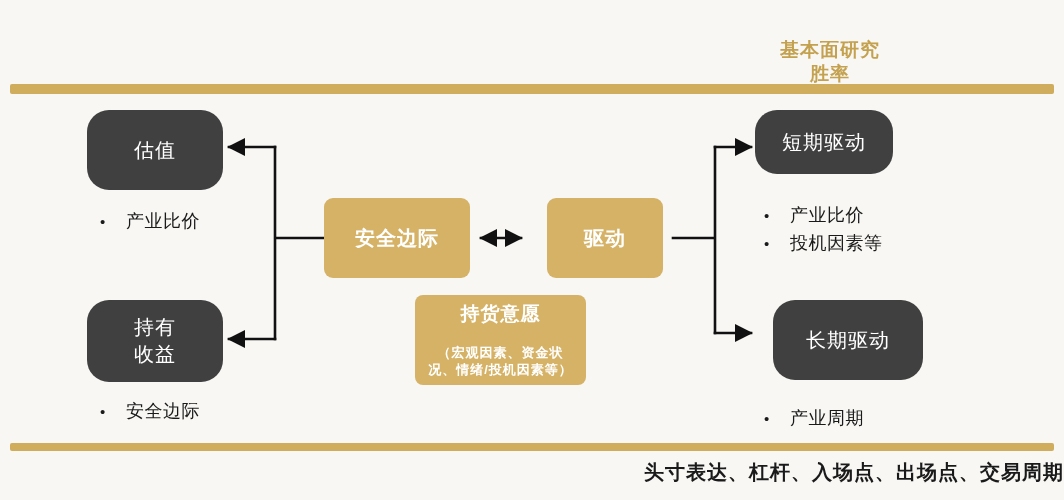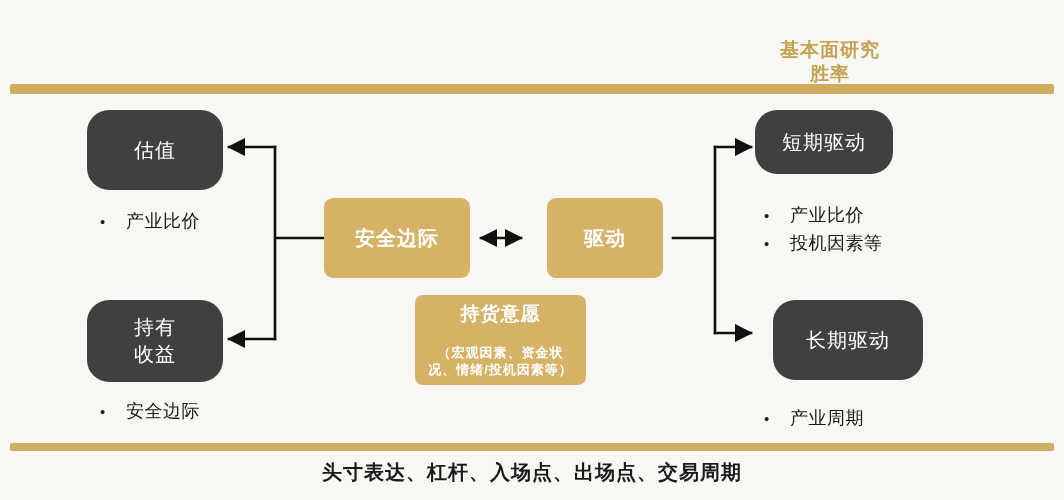--- a/index.html
+++ b/index.html
@@ -83,21 +83,21 @@
     stroke: #111111;
     stroke-width: 2.6;
     fill: none;
     stroke-linecap: square;
   }
   .footer {
     position: absolute;
     left: 0;
     top: 459px;
     width: 1064px;
-    text-align: center;
+    text-align: right;
     color: var(--text, #1A1A1A);
     font-size: 20px;
     font-weight: bold;
     letter-spacing: 1px;
   }
 </style>
 </head>
 <body>
 
 <div class="canvas">

